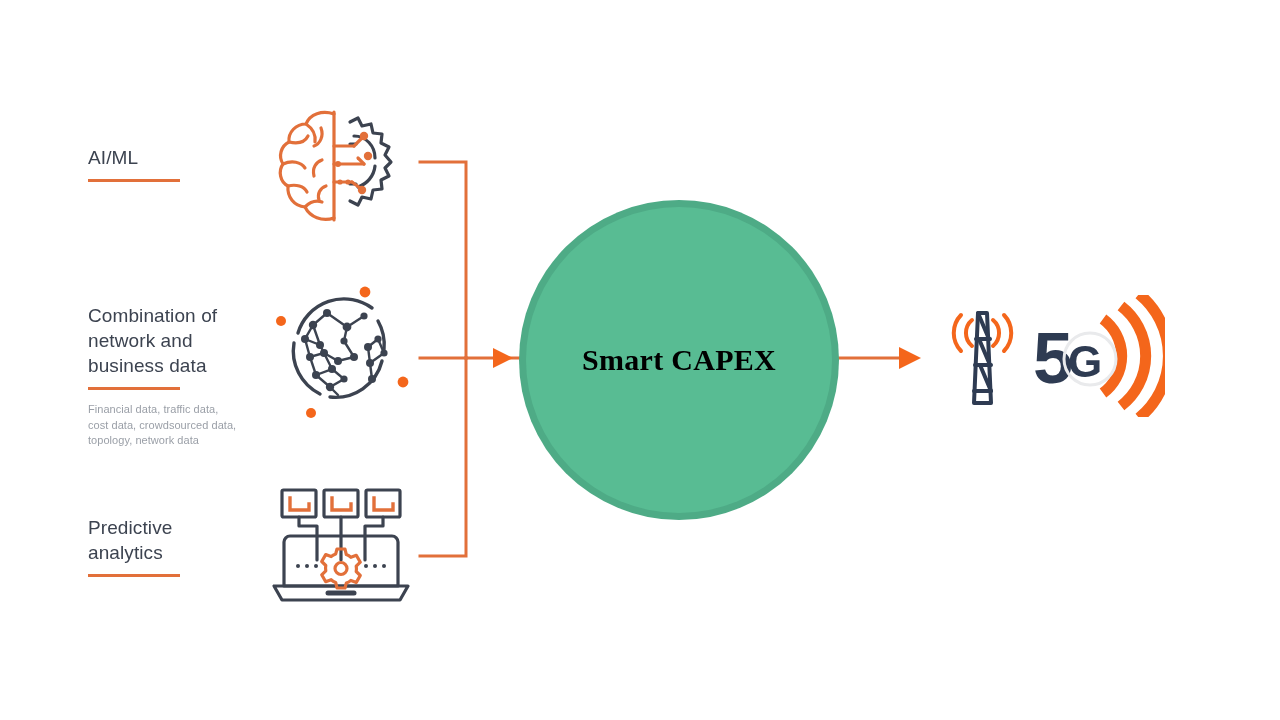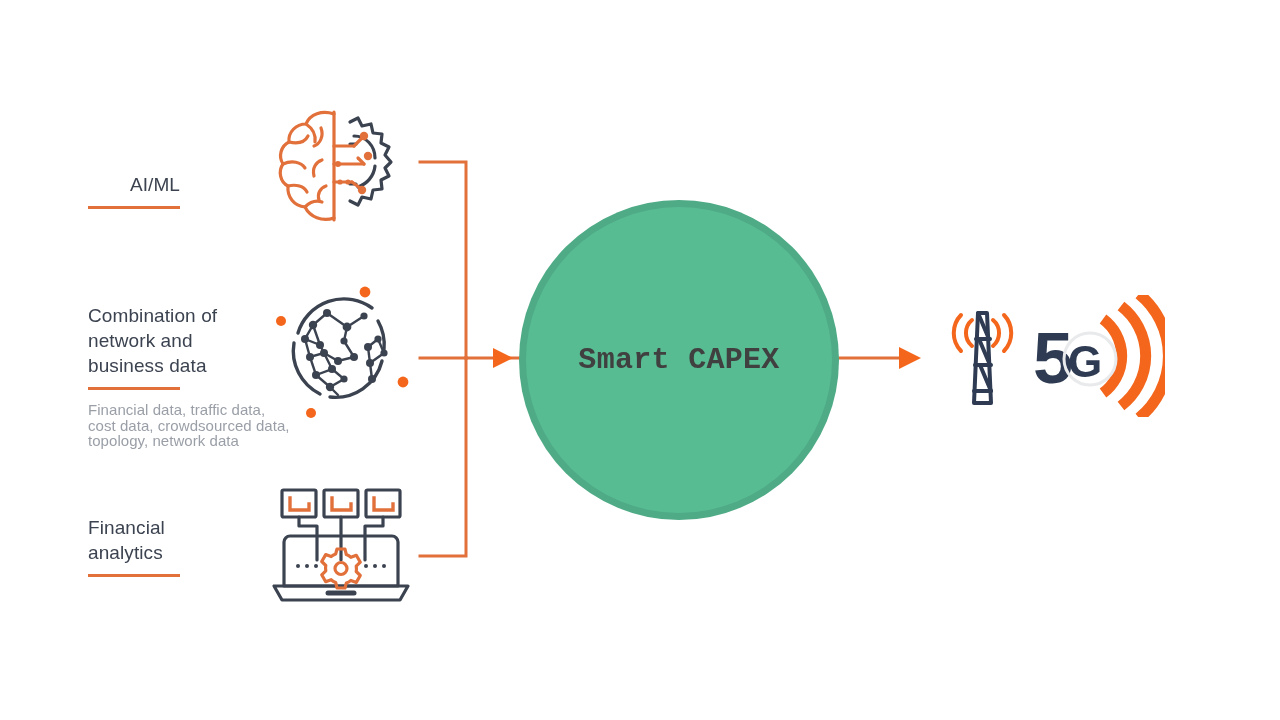--- a/index.html
+++ b/index.html
@@ -33,28 +33,28 @@
     white-space: pre-line;
   }
   .label-rule {
     width: 92px;
     height: 3px;
     background: #e2703a;
     margin-top: 9px;
   }
   .label-sub {
     margin-top: 12px;
-    font-size: 15px;
+    font-size: 11px;
     line-height: 15.5px;
     color: #9a9fa7;
     white-space: pre-line;
     letter-spacing: 0.05px;
   }
 
-  #label-aiml { left: 88px; top: 172px; text-align: right; }
+  #label-aiml { left: 88px; top: 145px; }
   #label-combination { left: 88px; top: 303px; }
   #label-predictive { left: 88px; top: 515px; }
 
   
   .icon-slot { position: absolute; }
   #icon-aiml      { left: 272px; top: 98px;  width: 140px; height: 136px; }
   #icon-globe     { left: 272px; top: 283px; width: 140px; height: 140px; }
   #icon-analytics { left: 268px; top: 482px; width: 146px; height: 132px; }
   #icon-5g        { left: 935px; top: 295px; width: 230px; height: 122px; }
 
@@ -83,25 +83,25 @@
   #smart-capex-disc {
     position: absolute;
     inset: 7px;
     border-radius: 50%;
     background: #58bc93;
     display: flex;
     align-items: center;
     justify-content: center;
   }
   #smart-capex-label {
-    color: #404040;
+    color: #000000;
     font-size: 30px;
     font-weight: bold;
     letter-spacing: 0.3px;
-    font-family: Liberation Mono, monospace;
+    font-family: Liberation Serif, serif;
   }
 </style>
 </head>
 <body>
 
 <div class="stage">
 
   <svg id="connectors" viewBox="0 0 1280 720" width="1280" height="720">
     <g stroke="#e2703a" stroke-width="3" fill="none" stroke-linecap="square">
 
@@ -130,21 +130,21 @@
     <div class="label-title">Combination of
 network and
 business data</div>
     <div class="label-rule"></div>
     <div class="label-sub">Financial data, traffic data,
 cost data, crowdsourced data,
 topology, network data</div>
   </div>
 
   <div class="label-block" id="label-predictive">
-    <div class="label-title">Financial
+    <div class="label-title">Predictive
 analytics</div>
     <div class="label-rule"></div>
   </div>
 
   <div class="icon-slot" id="icon-aiml">
     <svg viewBox="0 0 140 136" width="140" height="136">
       <g fill="none" stroke-linecap="round" stroke-linejoin="round">
 
         <g stroke="#e2703a" stroke-width="3.2">
           <path d="M62,16 C50,12 38,16 34,26 C24,26 16,34 17,44 C9,48 6,58 11,66

